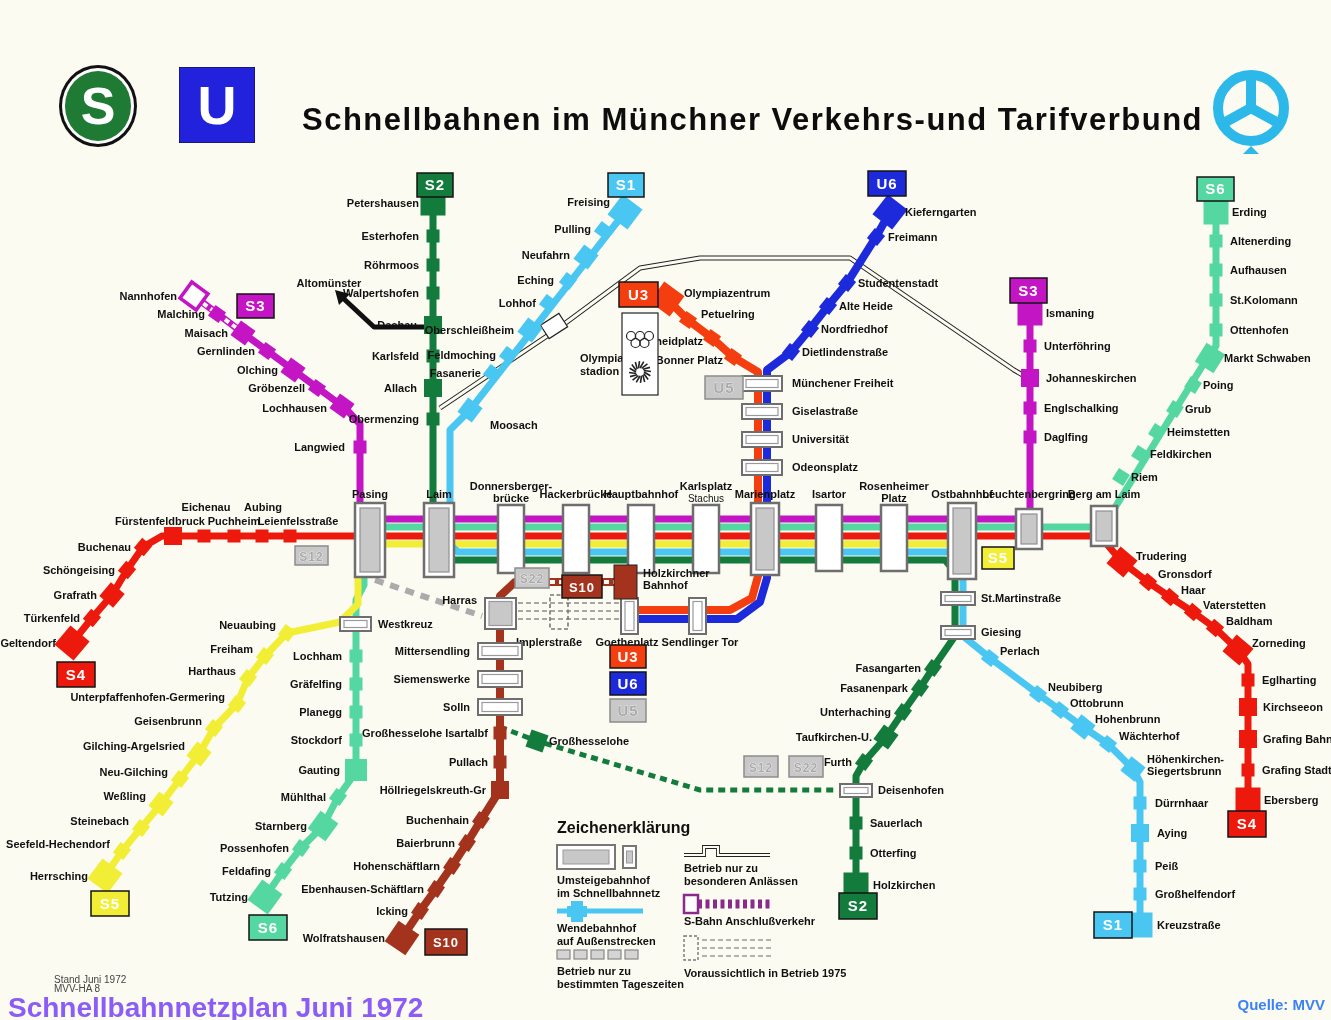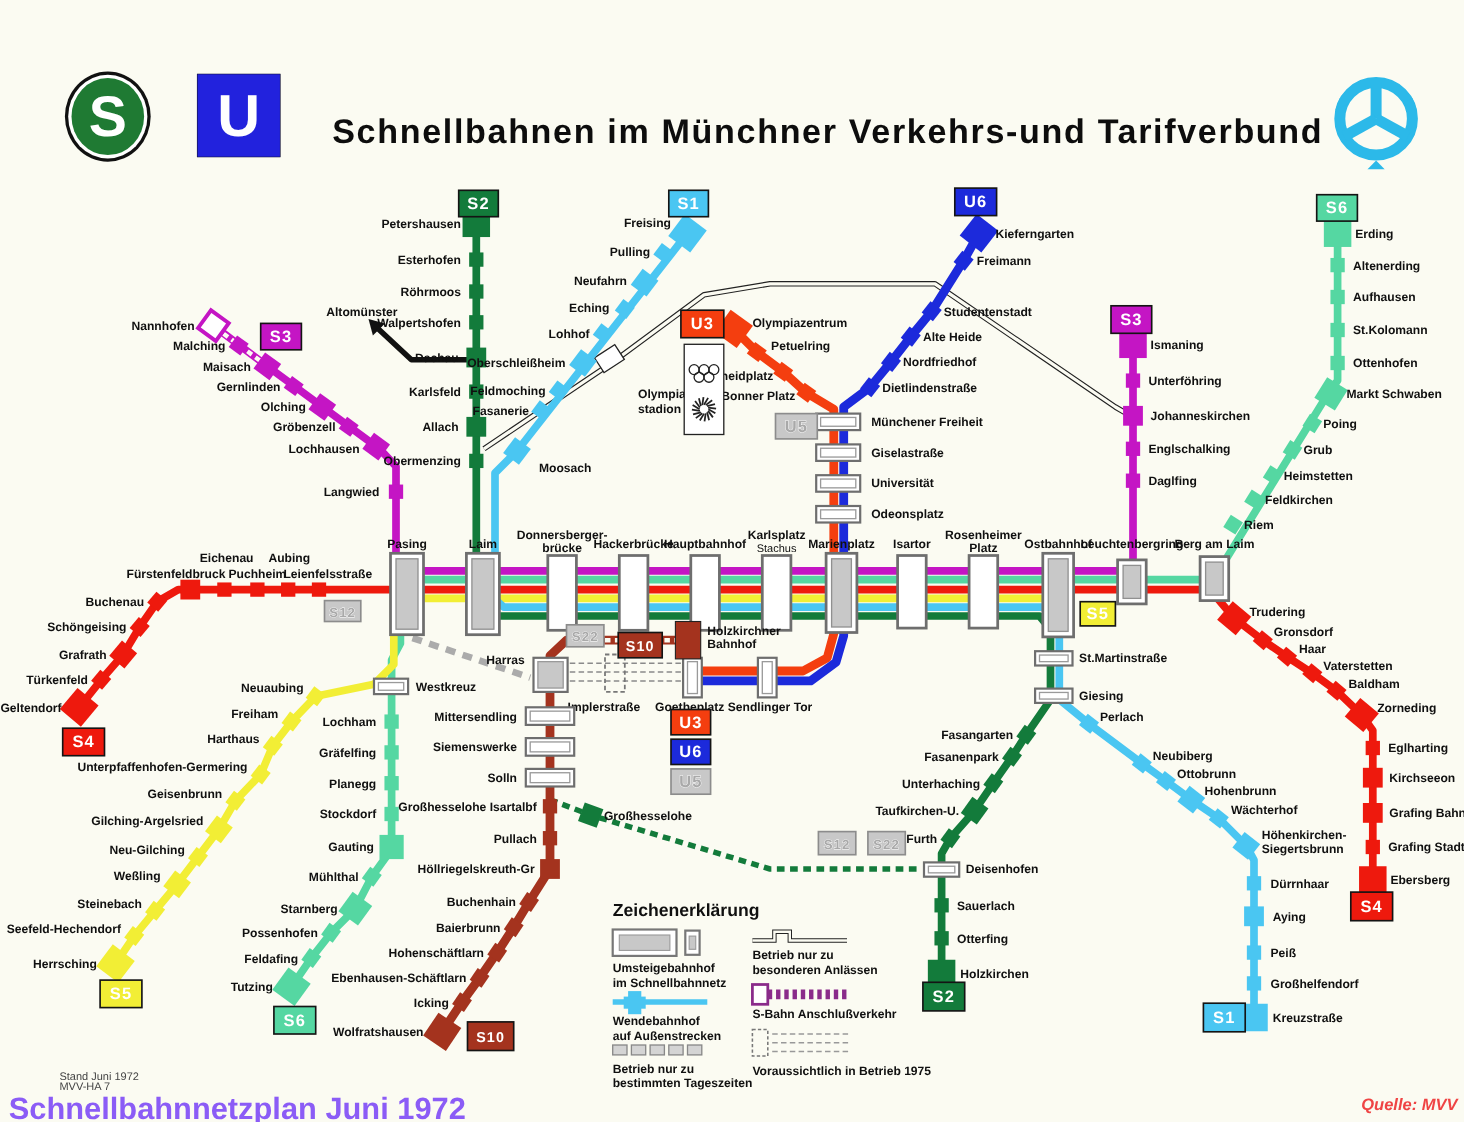--- a/index.html
+++ b/index.html
@@ -4,21 +4,21 @@
 <style>
   html,body{margin:0;padding:0;background:#e8e8e2;}
   .page{position:relative;width:1331px;height:1020px;background:#FBFBF2;overflow:hidden;
         font-family:"Liberation Sans", sans-serif;}
   #map{position:absolute;left:0;top:0;}
   .hdr-title{position:absolute;left:302px;top:102px;font-size:31px;font-weight:800;
              letter-spacing:1.5px;color:#0d0d0d;white-space:nowrap;}
   .hdr-logo{position:absolute;}
   .stand{position:absolute;left:54px;top:975px;font-size:10px;line-height:9px;color:#444;}
   .plan-title{position:absolute;left:8px;top:992px;font-size:28px;font-weight:800;color:#8b5cf6;}
-  .source{position:absolute;right:6px;top:996px;font-size:15px;font-weight:800;color:#ef4444;font-style:italic;}
+  .source{position:absolute;right:6px;top:996px;font-size:15px;font-weight:800;color:#3b82f6;}
   svg text{font-family:"Liberation Sans", sans-serif;}
 </style>
 </head>
 <body>
 
 <div class="page">
   <svg id="map" width="1331" height="1020" viewBox="0 0 1331 1020">
       <polyline points="440,408 556,330 640,268 700,258 850,258 1014,370 1026,377" fill="none" stroke="#222" stroke-width="5" stroke-linejoin="round"></polyline>
       <polyline points="440,408 556,330 640,268 700,258 850,258 1014,370 1026,377" fill="none" stroke="#FBFBF2" stroke-width="3" stroke-linejoin="round"></polyline>
       <rect x="543" y="318" width="22" height="16" fill="#fff" stroke="#222" stroke-width="1.2" transform="rotate(-33 554 326)"></rect>
@@ -491,17 +491,17 @@
     </g>
     <g fill="#2CB9E9">
       <polygon points="45,84 37,92 53,92"></polygon>
       <polygon points="12,27 8,38 20,32"></polygon>
       <polygon points="78,27 70,32 82,38"></polygon>
     </g>
   </svg>
 
   <div class="stand">
     <div>Stand Juni 1972</div>
-    <div>MVV-HA 7</div>
+    <div>MVV-HA 8</div>
   </div>
   <div class="plan-title">Schnellbahnnetzplan Juni 1972</div>
   <div class="source">Quelle: MVV</div>
 </div>
 
 </body></html>

